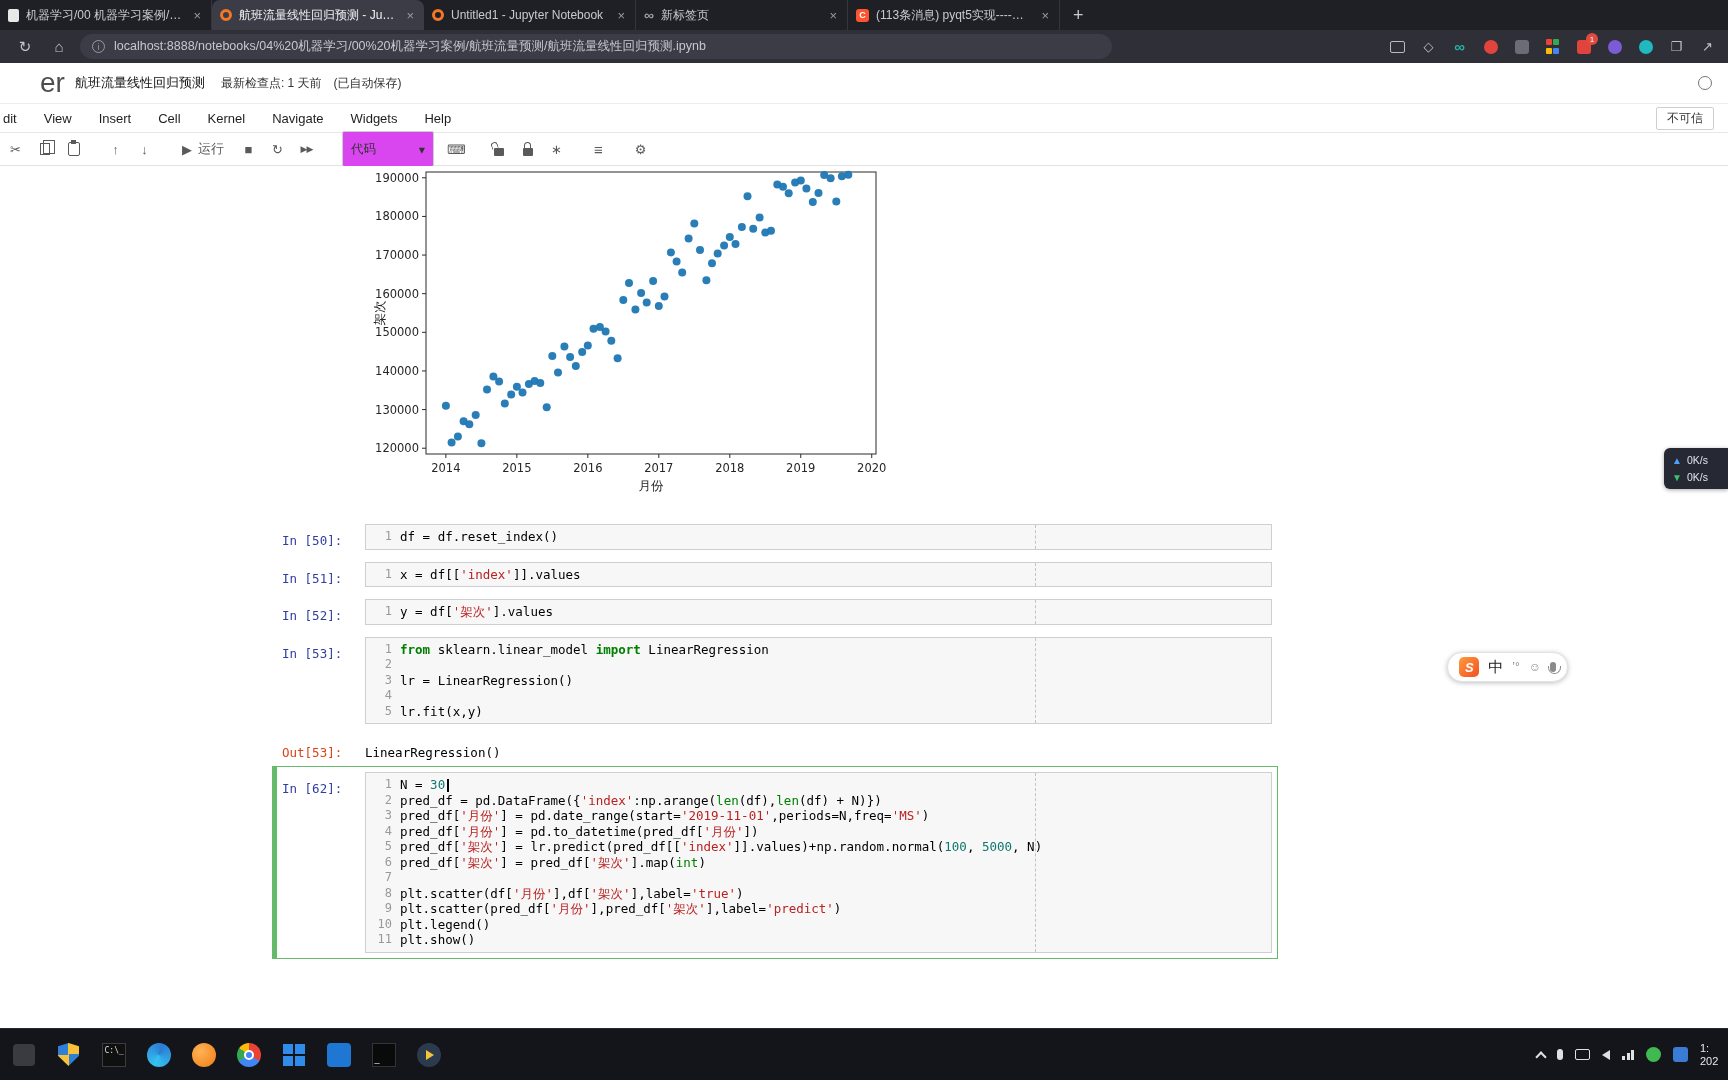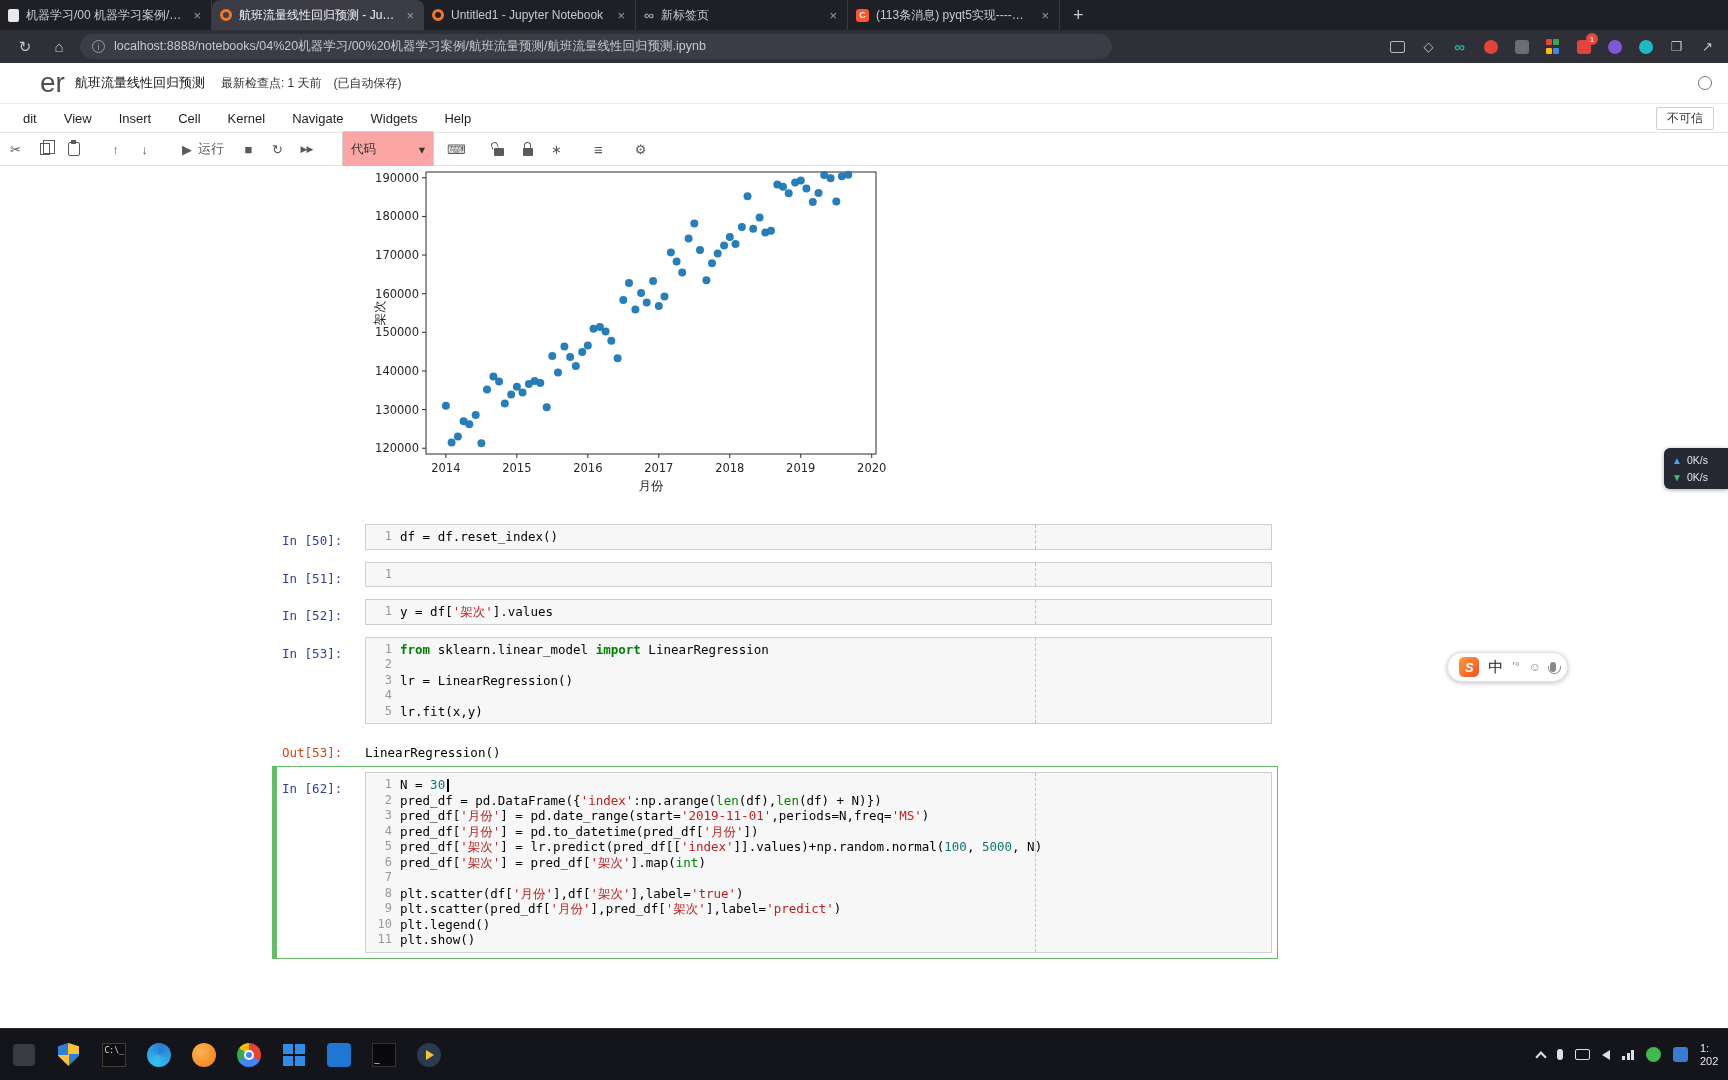--- a/index.html
+++ b/index.html
@@ -44,34 +44,34 @@
 
   
   .jp-header { height:40px; background:#fff; display:flex; align-items:center; }
   .logo-frag { font-size:28px; color:#4e4e4e; padding-right:10px;padding-left:40px; }
   .nb-title { font-size:13px; color:#111; margin-right:16px; }
   .chk { font-size:12px; color:#333; margin-right:12px; }
   .kernel-ind { margin-left:auto; margin-right:16px; width:14px; height:14px;
     border:1.5px solid #767676; border-radius:50%; }
 
   .menubar { height:30px; border-top:1px solid #ededed; border-bottom:1px solid #e7e7e7;
-    display:flex; align-items:center; gap:27px; padding-left:23px; font-size:13px; color:#1e1e1e; }
+    display:flex; align-items:center; gap:27px; padding-left:3px; font-size:13px; color:#1e1e1e; }
   .menu-item { cursor:default; }
   .trust-btn { margin-left:auto; margin-right:14px; border:1px solid #cfcfcf; border-radius:2px;
     padding:2px 10px; font-size:12px; color:#333; background:#fff; }
 
   .toolbar { height:33px; border-bottom:1px solid #e3e3e3; display:flex; align-items:center;
     gap:4px; padding-left:3px; color:#5a5a5a; }
   .tbtn { min-width:25px; height:25px; display:flex; align-items:center; justify-content:center;
     font-size:13px; color:#5a5a5a; }
   .tsep { width:9px; }
   .run-btn { display:flex; align-items:center; gap:6px; padding:0 8px; font-size:13px; }
   .cell-type { width:92px; height:24px; border:1px solid #cfcfcf; border-radius:2px; display:flex;
     align-items:center; justify-content:space-between; padding:17px 8px; font-size:12.5px; color:#333;
-    background:#fca5a5; margin:0 6px; }
+    background:#d946ef; margin:0 6px; }
   .ffwd { font-size:9px; letter-spacing:-1px; }
   .i-copy { position:relative; width:10px; height:12px; border:1.5px solid #5a5a5a; background:#fff; }
   .i-copy::before { content:''; position:absolute; top:-4.5px; left:2.5px; width:10px; height:12px;
     border:1.5px solid #5a5a5a; }
   .i-paste { width:12px; height:14px; border:1.5px solid #5a5a5a; border-radius:2px; position:relative; }
   .i-paste::before { content:''; position:absolute; top:-3px; left:2.5px; width:5px; height:3.5px; background:#5a5a5a; }
   .i-lock { width:10px; height:8px; background:#5a5a5a; border-radius:1px; position:relative; margin-top:5px; }
   .i-lock::before { content:''; position:absolute; top:-6px; left:1.5px; width:5px; height:6px;
     border:1.5px solid #5a5a5a; border-bottom:none; border-radius:4px 4px 0 0; }
   .i-lock.open::before { left:-3px; transform:rotate(-20deg); }
@@ -409,20 +409,23 @@
             </div>
             <div class="ruler"></div>
           </div>
         </div>
         <div class="cell">
           <div class="prompt in">In  [51]:</div>
           <div class="input-box">
             <div class="gutter">
               <div class="ln">1</div>
             </div>
+            <div class="code-lines">
+              <div class="cl">x = df[[<span class="tok-str">'index'</span>]].values</div>
+            </div>
             <div class="ruler"></div>
           </div>
         </div>
         <div class="cell">
           <div class="prompt in">In  [52]:</div>
           <div class="input-box">
             <div class="gutter">
               <div class="ln">1</div>
             </div>
             <div class="code-lines">

